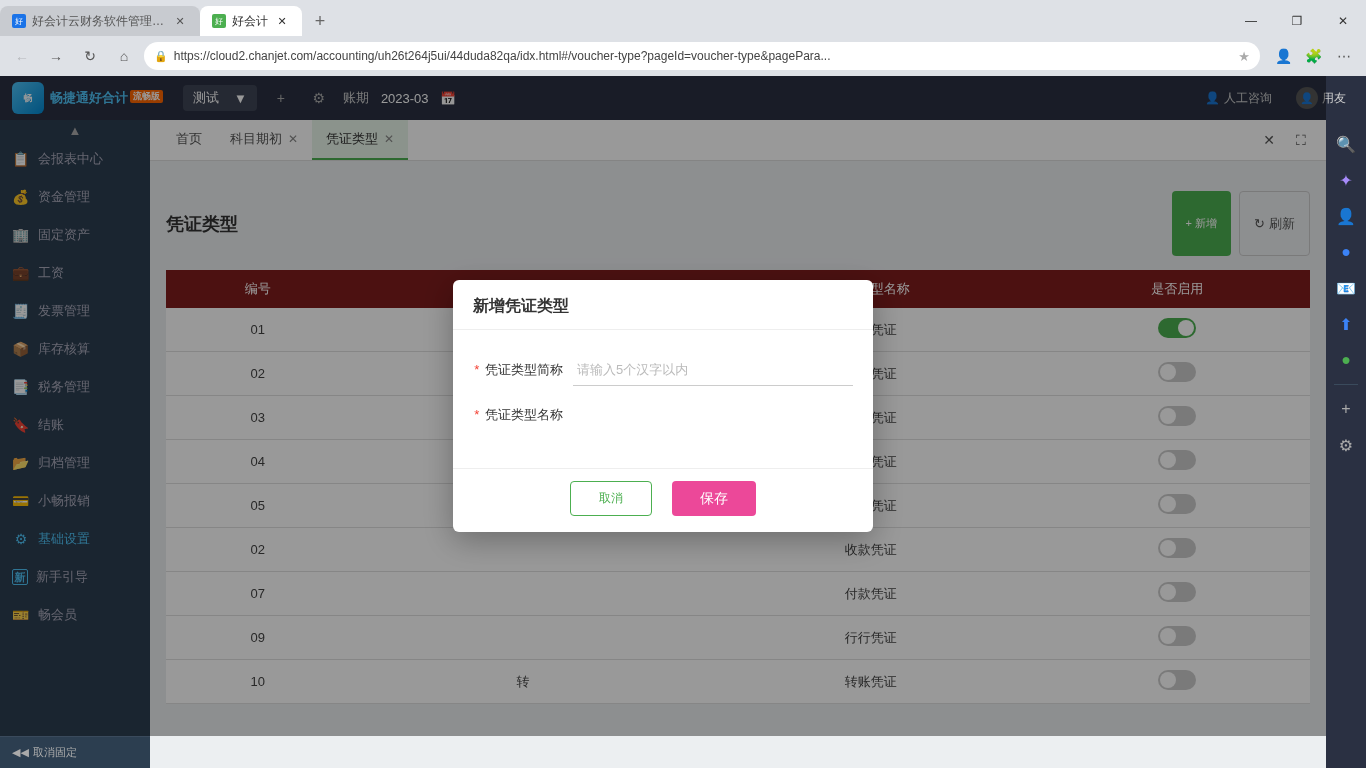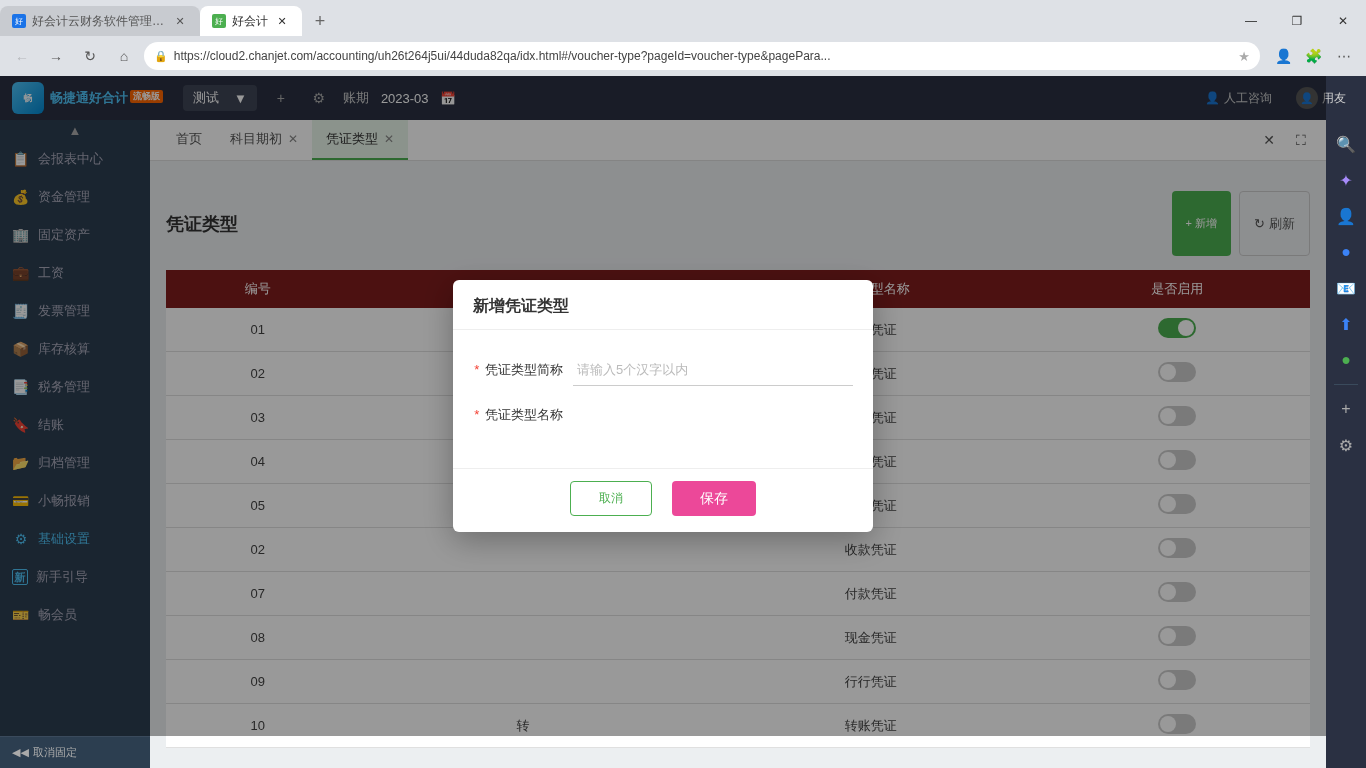--- a/index.html
+++ b/index.html
@@ -349,30 +349,20 @@
     <td>07</td>
     <td></td>
     <td>付款凭证</td>
     <td>
       <div class="toggle off">
         <div class="toggle-knob"></div>
       </div>
     </td>
   </tr>
               <tr>
-    <td>08</td>
-    <td></td>
-    <td>现金凭证</td>
-    <td>
-      <div class="toggle off">
-        <div class="toggle-knob"></div>
-      </div>
-    </td>
-  </tr>
-              <tr>
     <td>09</td>
     <td></td>
     <td>行行凭证</td>
     <td>
       <div class="toggle off">
         <div class="toggle-knob"></div>
       </div>
     </td>
   </tr>
               <tr>

